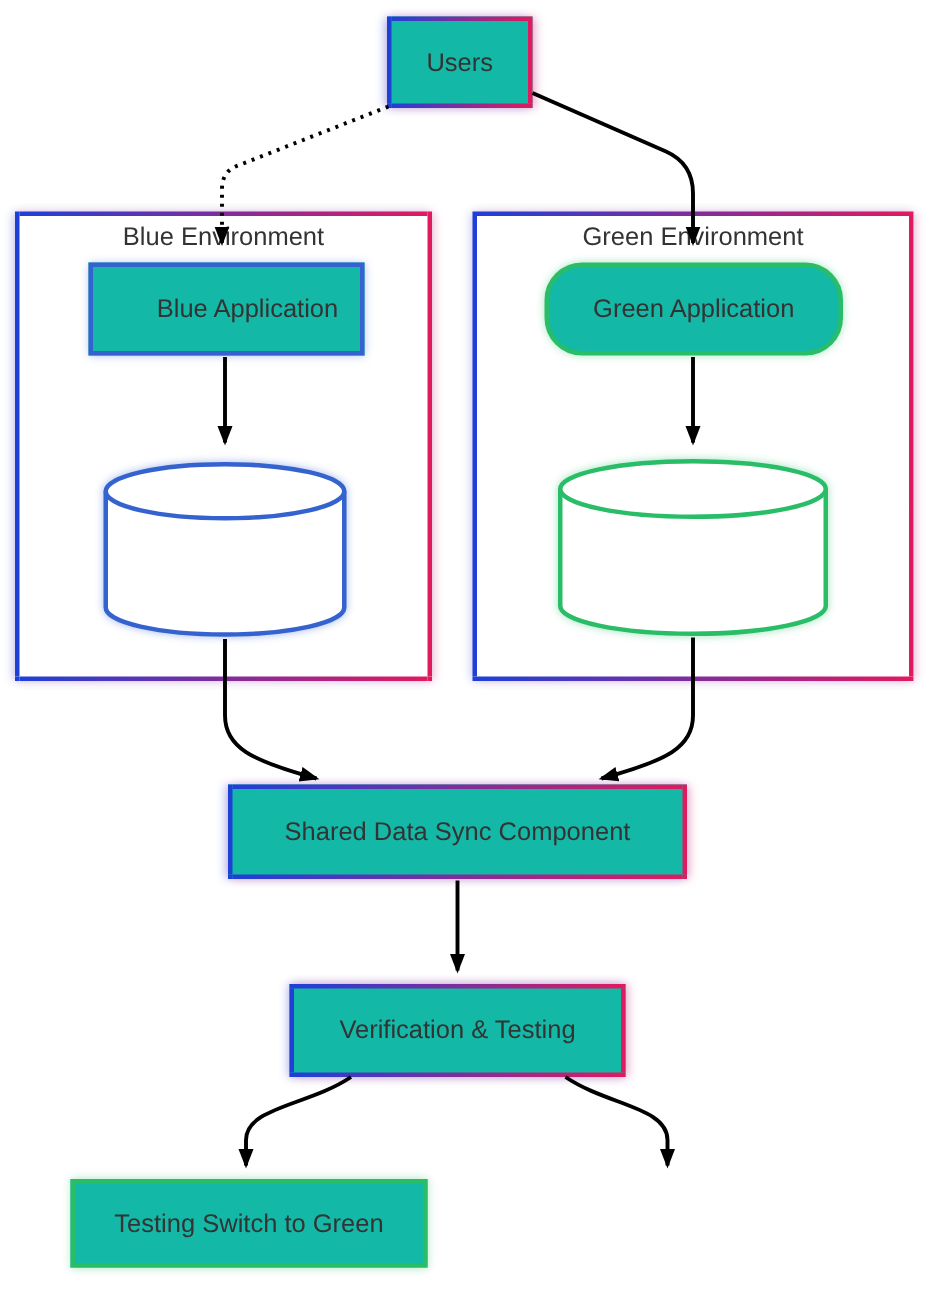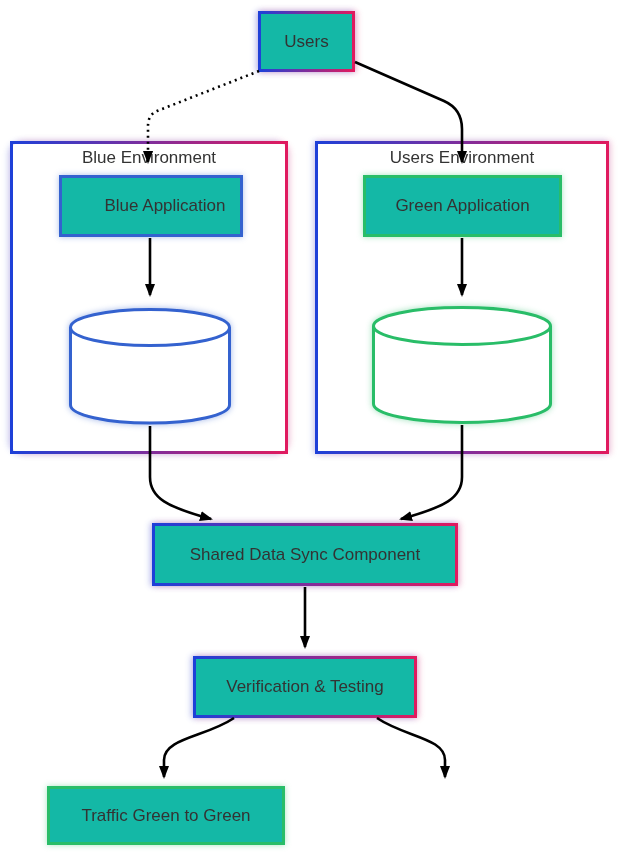--- a/index.html
+++ b/index.html
@@ -73,37 +73,37 @@
     z-index: 5;
   }
   .node, .container { z-index: 2; }
   .cyl-svg, .cyl-label { z-index: 2; }
 </style>
 </head>
 <body>
 
 <div id="canvas">
 
-  <div class="container" style="left:10px; top:141px; width:278px; height:313px;border-radius:13px;">
+  <div class="container" style="left:10px; top:141px; width:278px; height:313px;">
     <div class="container-label">Blue Environment</div>
   </div>
 
   <div class="container" style="left:315px; top:141px; width:294px; height:313px;">
-    <div class="container-label">Users Environment</div>
+    <div class="container-label">Green Environment</div>
   </div>
 
   <div class="node grad" style="left:258px; top:11px; width:97px; height:61px;">
     <span>Users</span>
   </div>
 
   <div class="node blue-node" style="left:59px; top:175px; width:184px; height:62px;padding-left:28px;">
     <span>Blue Application</span>
   </div>
 
-  <div class="node green-node" style="left:363px; top:175px; width:199px; height:62px;">
+  <div class="node green-node" style="left:363px; top:175px; width:199px; height:62px;border-radius:25px;">
     <span>Green Application</span>
   </div>
 
   <svg class="cyl-svg cyl-blue" style="left:66px; top:306px;" width="168" height="126" viewBox="0 0 168 126">
     <path d="M 4.5 21.5 L 4.5 99 A 79.5 18 0 0 0 163.5 99 L 163.5 21.5" fill="#ffffff" stroke="#3462cf" stroke-width="3"></path>
     <ellipse cx="84" cy="21.5" rx="79.5" ry="18" fill="#ffffff" stroke="#3462cf" stroke-width="3"></ellipse>
   </svg>
 
   <svg class="cyl-svg cyl-green" style="left:369px; top:304px;" width="186" height="128" viewBox="0 0 186 128">
     <path d="M 4.5 22 L 4.5 100 A 88.5 18.5 0 0 0 181.5 100 L 181.5 22" fill="#ffffff" stroke="#29bd68" stroke-width="3"></path>
@@ -112,21 +112,21 @@
 
   <div class="node grad" style="left:152px; top:523px; width:306px; height:63px;">
     <span>Shared Data Sync Component</span>
   </div>
 
   <div class="node grad" style="left:193px; top:656px; width:224px; height:62px;">
     <span>Verification &amp; Testing</span>
   </div>
 
   <div class="node green-node" style="left:47px; top:786px; width:238px; height:59px;">
-    <span>Traffic Green to Green</span>
+    <span>Testing Switch to Green</span>
   </div>
 
 
   <svg id="edges" viewBox="0 0 621 863">
     <defs>
       <marker id="arrowhead" markerUnits="userSpaceOnUse" markerWidth="14" markerHeight="11" refX="11" refY="5" orient="auto">
         <path d="M 0 0 L 13 5 L 0 10 z" fill="#000000"></path>
       </marker>
     </defs>
     <path d="M 259 71 L 157 111 Q 148 115 148 126 L 148 162" fill="none" stroke="#000000" stroke-width="2.6" stroke-dasharray="2 4" marker-end="url(#arrowhead)"></path>

